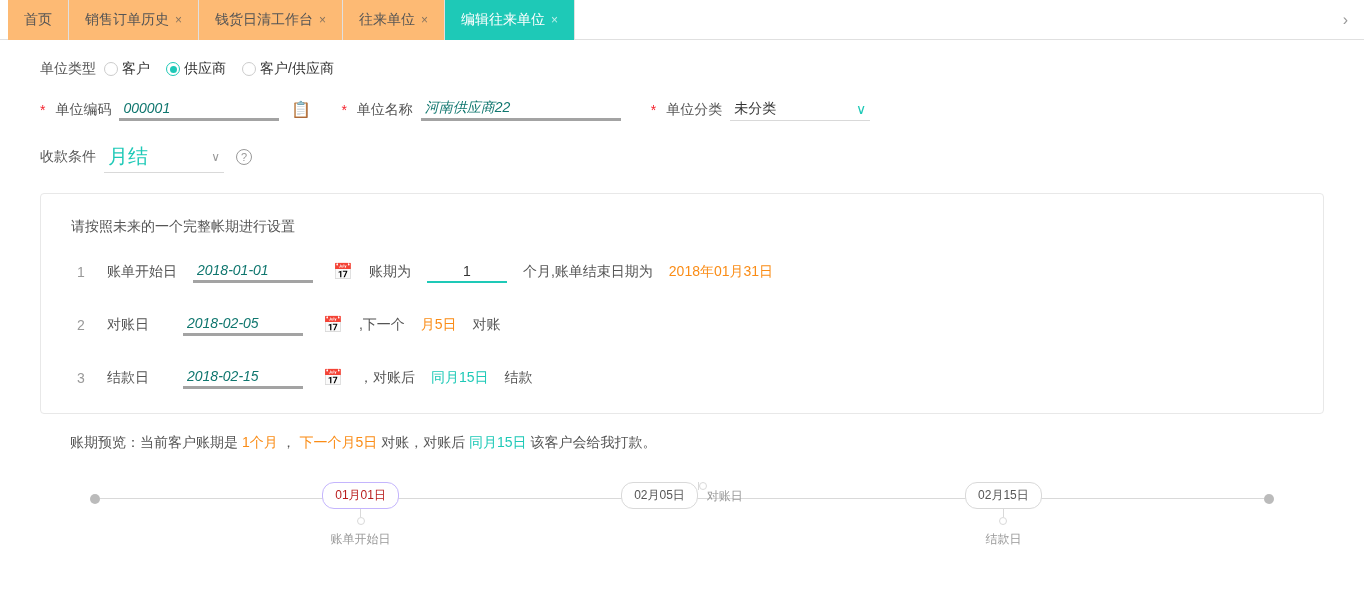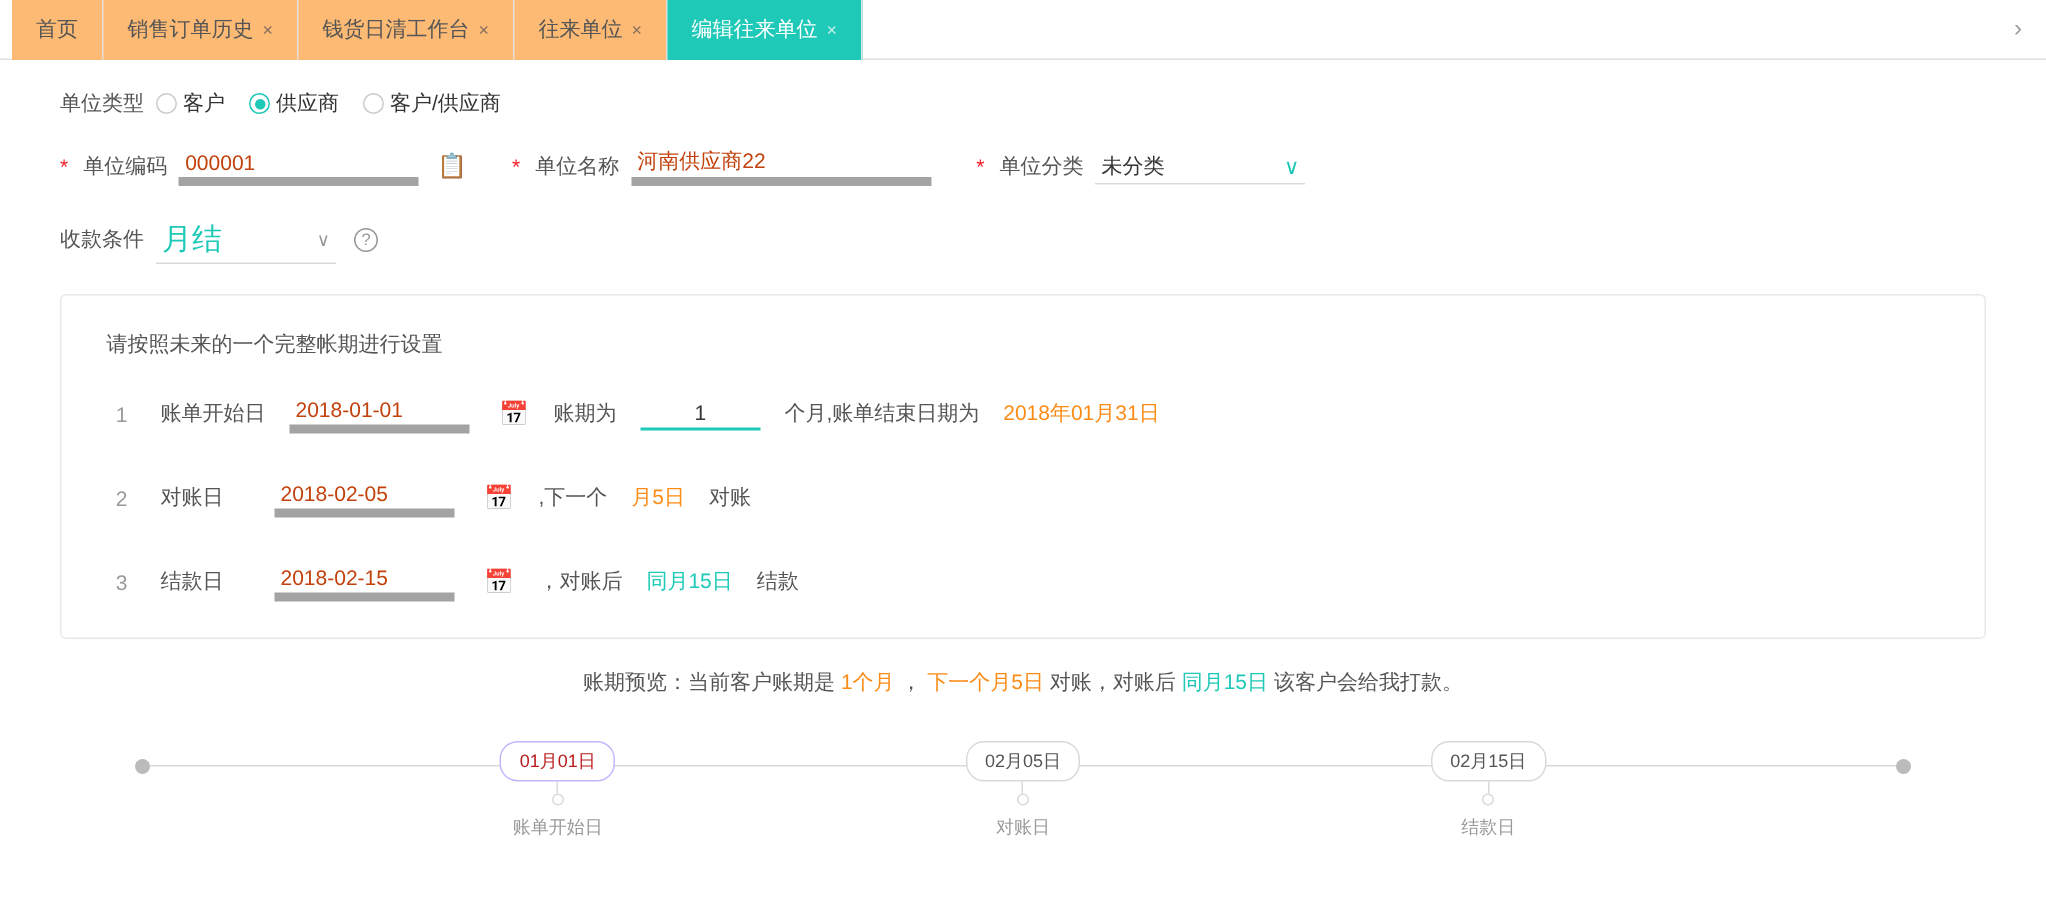--- a/index.html
+++ b/index.html
@@ -100,27 +100,28 @@
       content: '';
       width: 7px;
       height: 7px;
       border-radius: 50%;
       background: #1ec9b7;
     }
 
     
     .input-field {
       border: none;
-      border-bottom: 6px solid #a3a3a3;
+      border-bottom: 3px solid #a3a3a3;
       outline: none;
       padding: 2px 4px;
       font-size: 14px;
-      color: #c2410c;
+      color: #0f766e;
       background: transparent;
       width: 160px;
+      font-style: italic;
     }
     .input-wide {
       width: 200px;
     }
 
     
     .cal-icon {
       color: #1ec9b7;
       font-size: 16px;
       cursor: pointer;
@@ -215,21 +216,20 @@
     }
 
     
     .preview-section {
       padding: 0 30px;
     }
     .preview-label {
       color: #555;
       font-size: 14px;
       margin-bottom: 30px;
-      text-align: center;
     }
     .classify-dropdown {
       display: flex;
       align-items: center;
       gap: 4px;
       border-bottom: 1px solid #d9d9d9;
       padding: 2px 4px;
       min-width: 140px;
       cursor: pointer;
     }
@@ -372,21 +372,21 @@
         </div>
 
         <div style="display:flex; flex-direction:column; align-items:center; z-index:1;">
           <div style="background:#fff; border:1px solid #c4b5fd; border-radius:12px; padding:4px 12px; font-size:12px; color:#b91c1c; white-space:nowrap;">01月01日</div>
           <div style="width:1px; height:8px; background:#d9d9d9;"></div>
           <div style="width:8px; height:8px; border-radius:50%; background:#fff; border:1.5px solid #d9d9d9;"></div>
           <div style="font-size:12px; color:#999; margin-top:6px; white-space:nowrap;">账单开始日</div>
         </div>
 
 
-        <div style="display:flex; flex-direction:column; align-items:center; z-index:1;">
+        <div style="display:flex; flex-direction:row; z-index:1;">
           <div style="background:#fff; border:1px solid #d9d9d9; border-radius:12px; padding:4px 12px; font-size:12px; color:#555; white-space:nowrap;">02月05日</div>
           <div style="width:1px; height:8px; background:#d9d9d9;"></div>
           <div style="width:8px; height:8px; border-radius:50%; background:#fff; border:1.5px solid #d9d9d9;"></div>
           <div style="font-size:12px; color:#999; margin-top:6px; white-space:nowrap;">对账日</div>
         </div>
 
         <div style="display:flex; flex-direction:column; align-items:center; z-index:1;">
           <div style="background:#fff; border:1px solid #d9d9d9; border-radius:12px; padding:4px 12px; font-size:12px; color:#555; white-space:nowrap;">02月15日</div>
           <div style="width:1px; height:8px; background:#d9d9d9;"></div>
           <div style="width:8px; height:8px; border-radius:50%; background:#fff; border:1.5px solid #d9d9d9;"></div>

